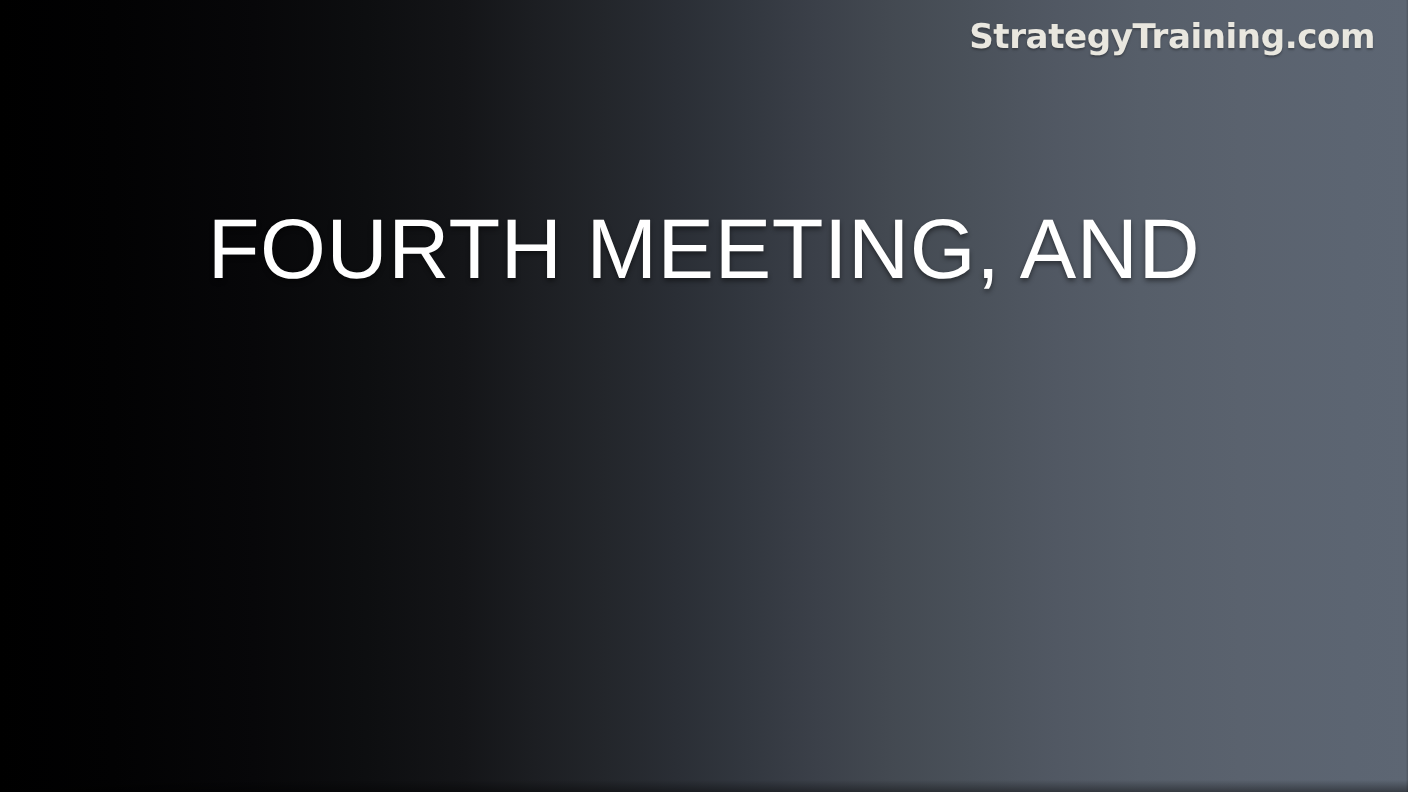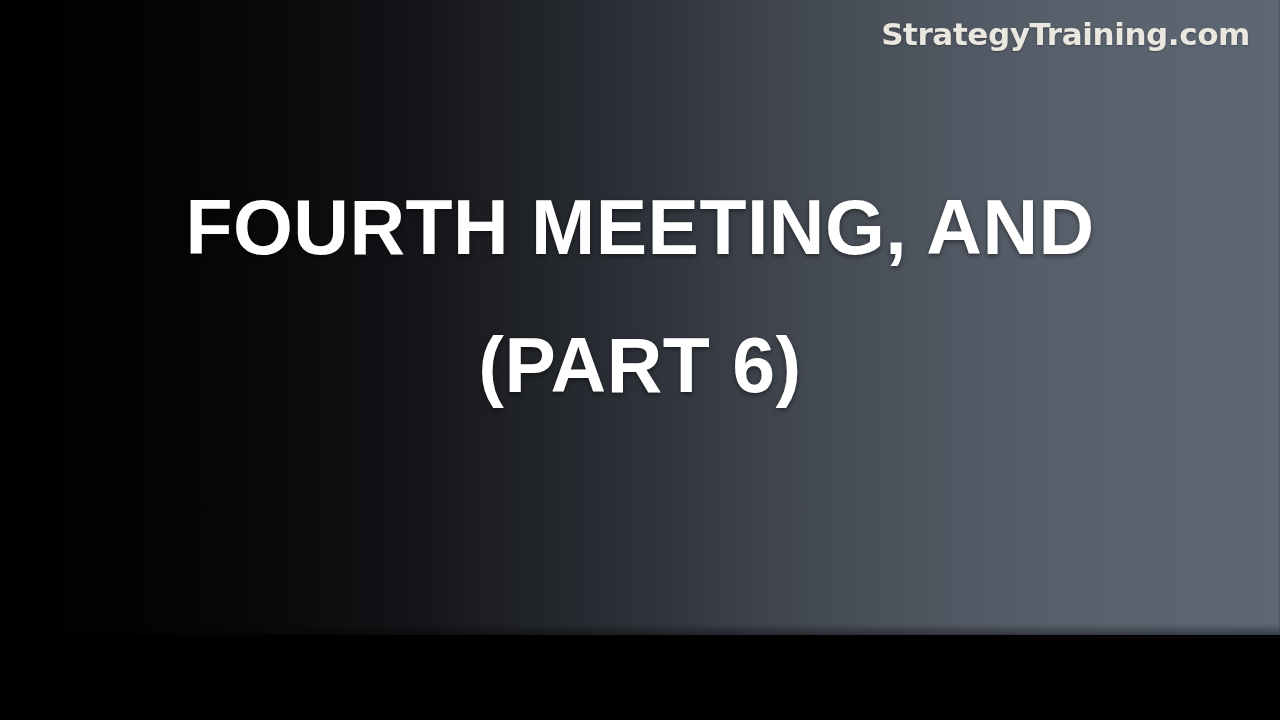--- a/index.html
+++ b/index.html
@@ -8,21 +8,21 @@
     padding: 0;
     background: #000;
   }
   body {
     font-family: "Liberation Sans", sans-serif;
   }
 
   .slide {
     position: relative;
     width: 1280px;
-    height: 635px;
+    height: 720px;
     overflow: hidden;
     background: #404040;
   }
 
   
   .bg-gradient {
     position: absolute;
     inset: 0;
     background: linear-gradient(
         to right,
@@ -89,39 +89,38 @@
     left: 0;
     right: 0;
     top: 158px;
     text-align: center;
   }
 
   .title-line {
     display: block;
     font-family: "Liberation Sans Narrow", "Liberation Sans", sans-serif;
     font-size: 77px;
-    font-weight: bold;
+    font-weight: normal;
     color: #ffffff;
     text-transform: uppercase;
     letter-spacing: 0.5px;
     line-height: 138px;
     white-space: nowrap;
     text-shadow: 0 2px 5px rgba(0,0,0,0.45);
   }
 </style>
 </head>
 <body>
 
 <div class="slide">
 
   <div class="bg-gradient"></div>
 
   <div class="brand">StrategyTraining.com</div>
 
   <div class="title-block">
     <span class="title-line">FOURTH MEETING, AND</span>
-    <span class="title-line">(PART 6)</span>
   </div>
 
   <div class="bg-bottom-shade"></div>
   <div class="bg-right-edge"></div>
 
 </div>
 
 </body></html>

